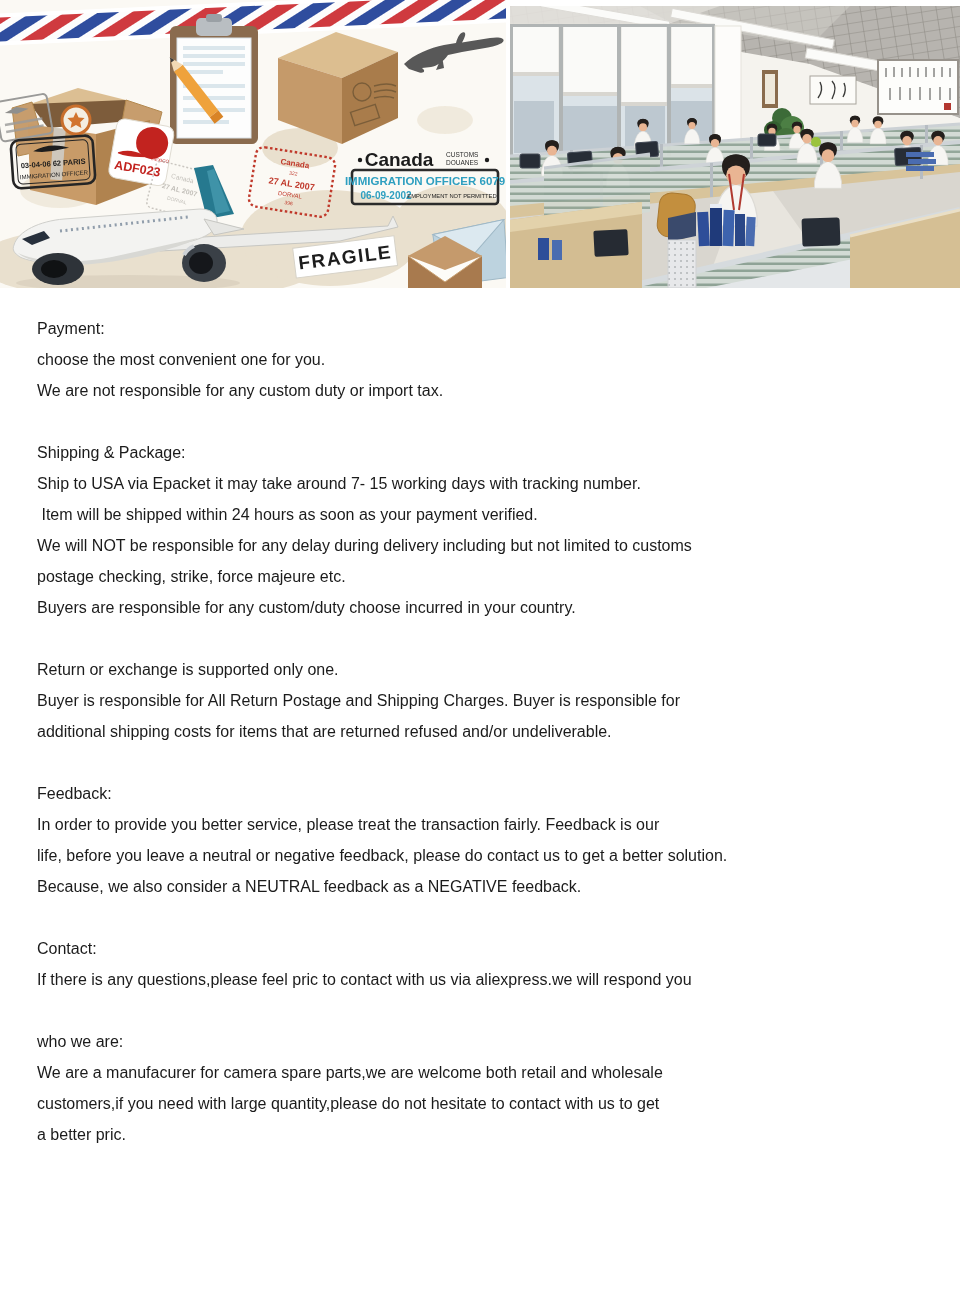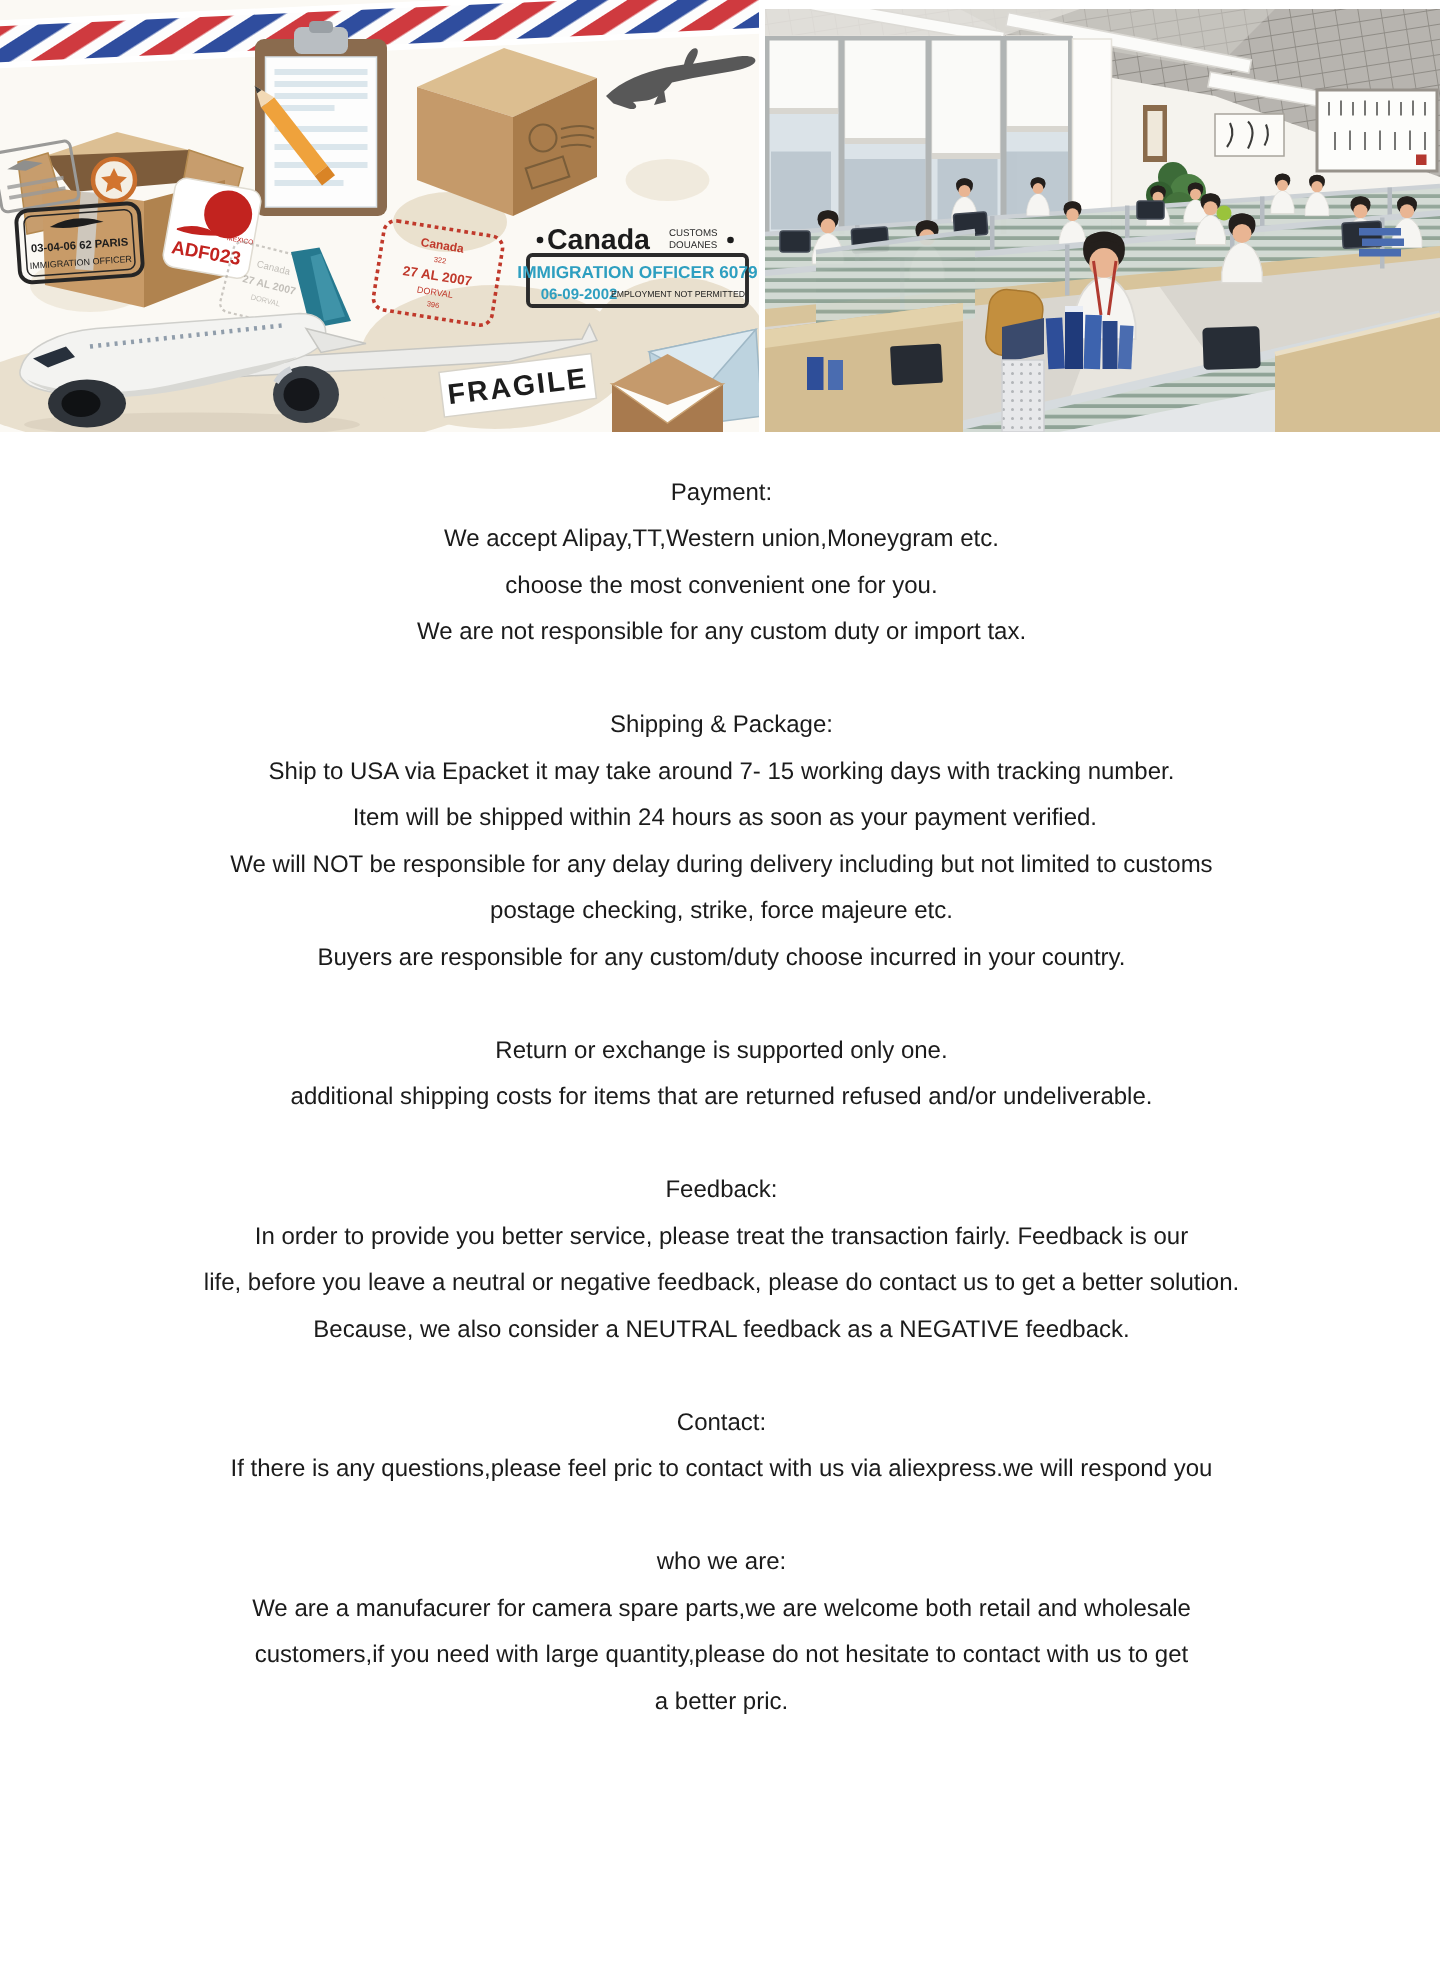--- a/index.html
+++ b/index.html
@@ -1,21 +1,21 @@
 <!DOCTYPE html>
 <html><head>
 <meta charset="utf-8">
 <style>
   html,body{margin:0;padding:0;background:#ffffff;}
   body{width:960px;min-height:1315px;font-family:"Liberation Sans","DejaVu Sans",sans-serif;color:#1b1b1b;}
   .banner{width:960px;height:288px;display:flex;background:#fff;overflow:hidden;}
   .banner-left{flex:0 0 506px;}
   .banner-right{margin:6px 0 0 4px;}
   .content{padding:25px 35px 0 35px;}
-  .content section{margin:0 0 31px 2px;text-align:center;}
+  .content section{margin:0 0 31px 2px;}
   .line{margin:0;font-size:16px;line-height:31px;white-space:pre-wrap;color:#1b1b1b;}
   svg text{font-family:"Liberation Sans","DejaVu Sans",sans-serif;}
 </style>
 </head>
 <body>
 
 <div class="page">
 
   <div class="banner">
 
@@ -363,36 +363,36 @@
         <rect x="28" y="232" width="11" height="22" fill="#2e4e99"></rect>
         <rect x="42" y="234" width="10" height="20" fill="#4a6cb0"></rect>
       </g>
     </svg>
   </div>
 
   <main class="content">
 
     <section>
       <p class="line">Payment:</p>
-      <p class="line">We accept Alipay,TT,Western union,Moneygram etc.</p>
       <p class="line">choose the most convenient one for you.</p>
       <p class="line">We are not responsible for any custom duty or import tax.</p>
     </section>
 
     <section>
       <p class="line">Shipping &amp; Package:</p>
       <p class="line">Ship to USA via Epacket it may take around 7- 15 working days with tracking number.</p>
       <p class="line"> Item will be shipped within 24 hours as soon as your payment verified.</p>
       <p class="line">We will NOT be responsible for any delay during delivery including but not limited to customs</p>
       <p class="line">postage checking, strike, force majeure etc.</p>
       <p class="line">Buyers are responsible for any custom/duty choose incurred in your country.</p>
     </section>
 
     <section>
       <p class="line">Return or exchange is supported only one.</p>
+      <p class="line">Buyer is responsible for All Return Postage and Shipping Charges. Buyer is responsible for</p>
       <p class="line">additional shipping costs for items that are returned refused and/or undeliverable.</p>
     </section>
 
     <section>
       <p class="line">Feedback:</p>
       <p class="line">In order to provide you better service, please treat the transaction fairly. Feedback is our</p>
       <p class="line">life, before you leave a neutral or negative feedback, please do contact us to get a better solution.</p>
       <p class="line">Because, we also consider a NEUTRAL feedback as a NEGATIVE feedback.</p>
     </section>
 

